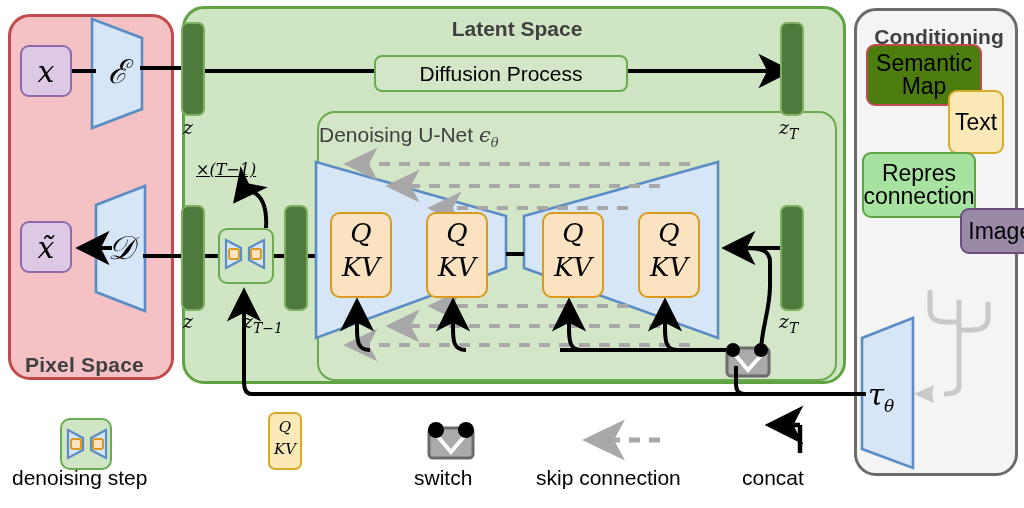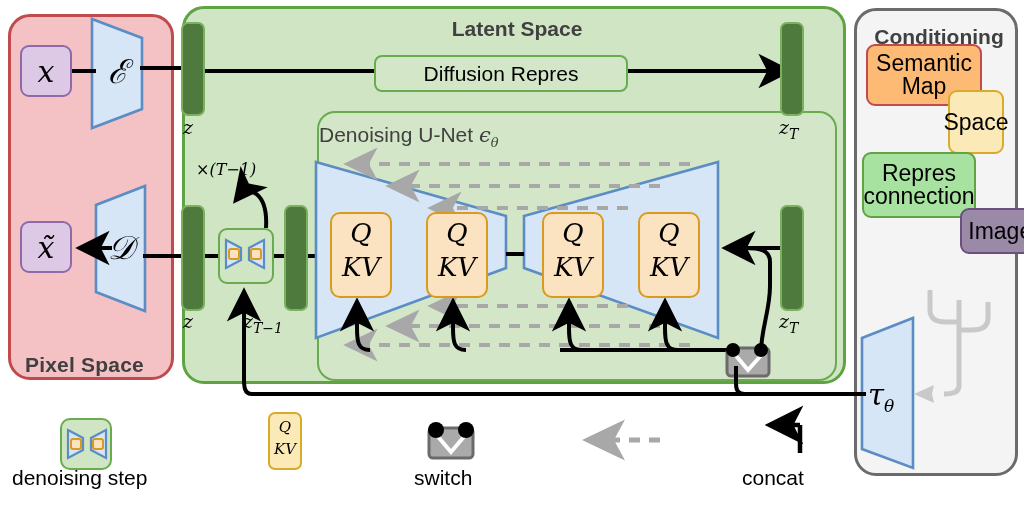--- a/index.html
+++ b/index.html
@@ -200,24 +200,24 @@
   <div class="zlabel serif" style="left:779px;top:116px;">
     <span>z</span><sub style="font-size:14px;">T</sub>
   </div>
   <div class="zlabel serif" style="left:779px;top:310px;">
     <span>z</span><sub style="font-size:14px;">T</sub>
   </div>
   <div class="zlabel serif" style="left:243px;top:310px;">
     <span>z</span><sub style="font-size:14px;font-style:italic;">T−1</sub>
   </div>
 
-  <div class="abs serif" style="left:196px;top:160px;font-size:16px;">×(T−1)</div>
+  <div class="abs serif" style="left:196px;top:160px;font-size:16px;text-decoration:underline;">×(T−1)</div>
 
   <div class="abs" id="diffusion-pill">
-    <span>Diffusion Repres</span>
+    <span>Diffusion Process</span>
   </div>
 
   <div class="abs" id="denoise-step">
     <svg width="52" height="52" style="position:absolute;left:-2px;top:-2px;">
       <polygon points="8,12 23,20 23,32 8,40" fill="#d6e6f7" stroke="#5b8cc4" stroke-width="2.2"></polygon>
       <polygon points="46,12 31,20 31,32 46,40" fill="#d6e6f7" stroke="#5b8cc4" stroke-width="2.2"></polygon>
       <rect x="11" y="21" width="10" height="10" rx="2" fill="#fbe2c0" stroke="#d99a1d" stroke-width="2"></rect>
       <rect x="33" y="21" width="10" height="10" rx="2" fill="#fbe2c0" stroke="#d99a1d" stroke-width="2"></rect>
     </svg>
   </div>
@@ -232,26 +232,26 @@
   </div>
   <div class="qkv" style="left:542px;top:212px;">
     <div class="q serif">Q</div>
     <div class="kv serif">KV</div>
   </div>
   <div class="qkv" style="left:638px;top:212px;">
     <div class="q serif">Q</div>
     <div class="kv serif">KV</div>
   </div>
 
-  <div class="tile abs" style="left:866px;top:44px;width:116px;height:62px;background:#fdba74;border:2.5px solid #c04a4c;font-size:23px;line-height:1.0;flex-direction:column;">
+  <div class="tile abs" style="left:866px;top:44px;width:116px;height:62px;background:#4d7c0f;border:2.5px solid #c04a4c;font-size:23px;line-height:1.0;flex-direction:column;">
     <span>Semantic</span>
     <span>Map</span>
   </div>
   <div class="tile abs" style="left:948px;top:90px;width:56px;height:64px;background:#fbeab8;border:2.5px solid #d9ab2a;font-size:23px;">
-    <span>Space</span>
+    <span>Text</span>
   </div>
   <div class="tile abs" style="left:862px;top:152px;width:114px;height:66px;background:#a8e2a1;border:2.5px solid #5fa343;font-size:23px;line-height:1.0;flex-direction:column;">
     <span>Repres</span>
     <span>connection</span>
   </div>
   <div class="tile abs" style="left:960px;top:208px;width:92px;height:46px;background:#9b89a8;border:2.5px solid #6b4f7d;font-size:23px;">
     <span>Images</span>
   </div>
 
   <div class="abs serif" style="left:868px;top:378px;font-size:29px;">
@@ -268,16 +268,17 @@
   </div>
   <div class="legend-label" style="left:12px;top:466px;">denoising step</div>
 
   <div class="abs" style="left:268px;top:412px;width:34px;height:58px;background:#fbeab8;border:2.5px solid #d9ab2a;border-radius:7px;box-sizing:border-box;">
     <div class="serif" style="position:absolute;left:0;top:4px;width:100%;text-align:center;font-size:15px;">Q</div>
     <div class="serif" style="position:absolute;left:0;top:26px;width:100%;text-align:center;font-size:15px;">KV</div>
   </div>
 
   <div class="legend-label" style="left:414px;top:466px;">switch</div>
 
+  <div class="legend-label" style="left:536px;top:466px;">skip connection</div>
 
   <div class="legend-label" style="left:742px;top:466px;">concat</div>
 
 </div>
 
 </body></html>

